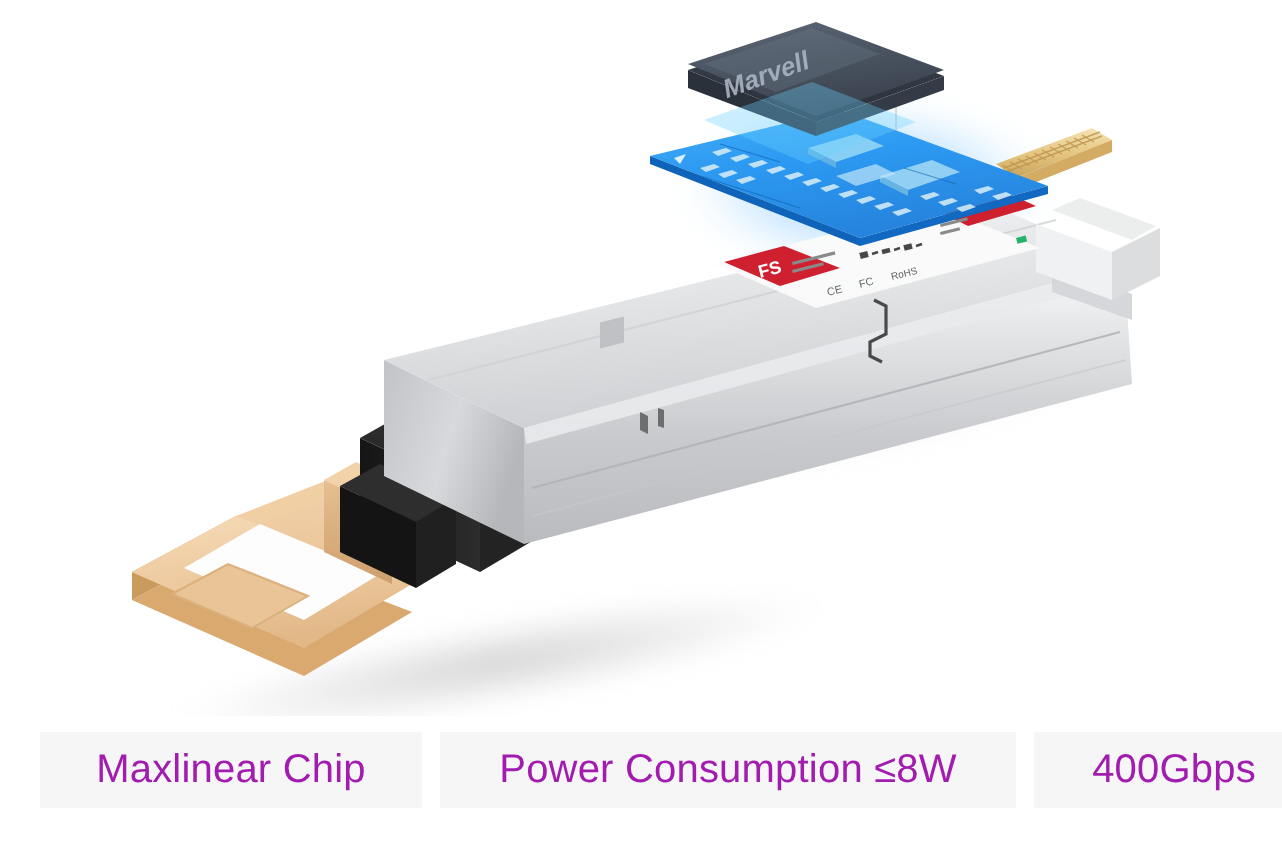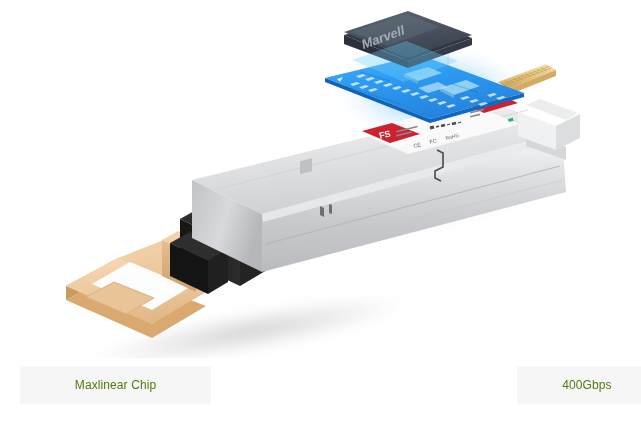--- a/index.html
+++ b/index.html
@@ -93,22 +93,22 @@
     z-index: 50;
   }
   .badge {
     position: absolute;
     top: 0;
     height: 38px;
     background: #f6f6f6;
     display: flex;
     align-items: center;
     justify-content: center;
-    color: #4d7c0f;
-    font-size: 12px;
+    color: #a21caf;
+    font-size: 20px;
     white-space: nowrap;
     letter-spacing: 0.1px;
   }
   #badge-0 { left: 20px;  width: 191px; }
   #badge-1 { left: 220px; width: 288px; }
   #badge-2 { left: 517px; width: 140px; }
 
   .lbl { pointer-events: none; }
 </style>
 </head>
@@ -371,16 +371,17 @@
         <text x="372" y="46" font-family="Liberation Sans, sans-serif" font-size="13" font-weight="bold" fill="#aab4c2" opacity="0.9" transform="rotate(-20 372 46) skewX(-12)">Marvell</text>
 
         <polygon points="352,60 406,41 458,61 404,82" fill="#6ad2ff" opacity="0.35"></polygon>
       </g>
     </svg>
 
   </div>
 
   <div id="badges">
     <div class="badge" id="badge-0">Maxlinear Chip</div>
+    <div class="badge" id="badge-1">Power Consumption ≤8W</div>
     <div class="badge" id="badge-2">400Gbps</div>
   </div>
 
 </div>
 
 </body></html>

